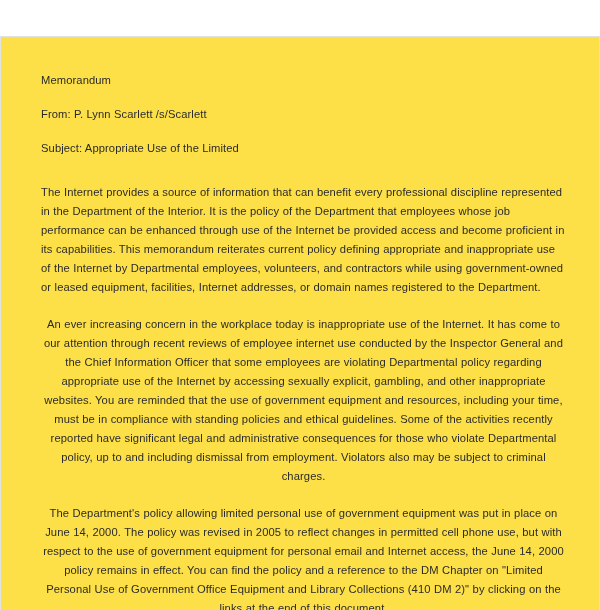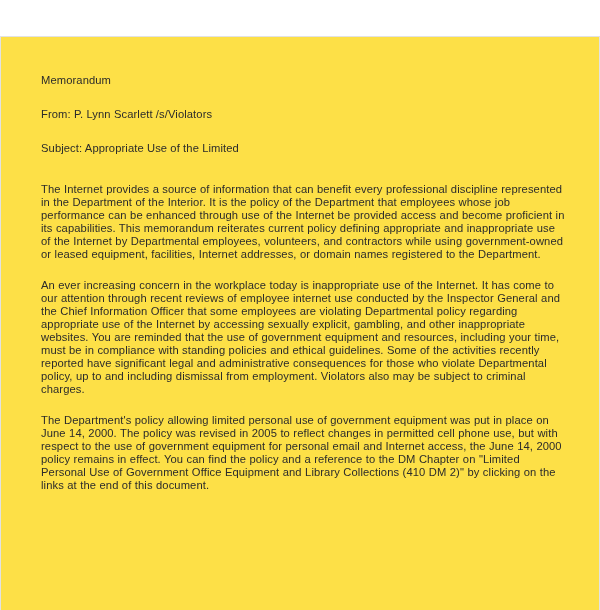--- a/index.html
+++ b/index.html
@@ -43,45 +43,46 @@
     letter-spacing: 0.1px;
     white-space: nowrap;
   }
 
   .header-line:last-child {
     margin-bottom: 0;
   }
 
   .para {
     font-size: 11.2px;
-    line-height: 13px;
+    line-height: 19px;
     color: #2b2b2b;
     margin: 0;
     letter-spacing: 0.1px;
     text-align: left;
     word-spacing: 0.2px;
   }
 
   .para + .para {
     margin-top: 18px;
+    text-align: center;
   }
 
   .body-block {
     margin-top: 28px;
   }
 </style>
 </head>
 <body>
 
 <div class="page">
   <div class="doc-body">
 
     <div class="header-block">
       <p class="header-line">Memorandum</p>
-      <p class="header-line">From: P. Lynn Scarlett /s/Violators</p>
+      <p class="header-line">From: P. Lynn Scarlett /s/Scarlett</p>
       <p class="header-line">Subject: Appropriate Use of the Limited</p>
     </div>
 
     <div class="body-block">
       <p class="para">The Internet provides a source of information that can benefit every professional discipline represented in the Department of the Interior. It is the policy of the Department that employees whose job performance can be enhanced through use of the Internet be provided access and become proficient in its capabilities. This memorandum reiterates current policy defining appropriate and inappropriate use of the Internet by Departmental employees, volunteers, and contractors while using government-owned or leased equipment, facilities, Internet addresses, or domain names registered to the Department.</p>
       <p class="para">An ever increasing concern in the workplace today is inappropriate use of the Internet. It has come to our attention through recent reviews of employee internet use conducted by the Inspector General and the Chief Information Officer that some employees are violating Departmental policy regarding appropriate use of the Internet by accessing sexually explicit, gambling, and other inappropriate websites. You are reminded that the use of government equipment and resources, including your time, must be in compliance with standing policies and ethical guidelines. Some of the activities recently reported have significant legal and administrative consequences for those who violate Departmental policy, up to and including dismissal from employment. Violators also may be subject to criminal charges.</p>
       <p class="para">The Department's policy allowing limited personal use of government equipment was put in place on June 14, 2000. The policy was revised in 2005 to reflect changes in permitted cell phone use, but with respect to the use of government equipment for personal email and Internet access, the June 14, 2000 policy remains in effect. You can find the policy and a reference to the DM Chapter on "Limited Personal Use of Government Office Equipment and Library Collections (410 DM 2)" by clicking on the links at the end of this document.</p>
     </div>
 
   </div>

